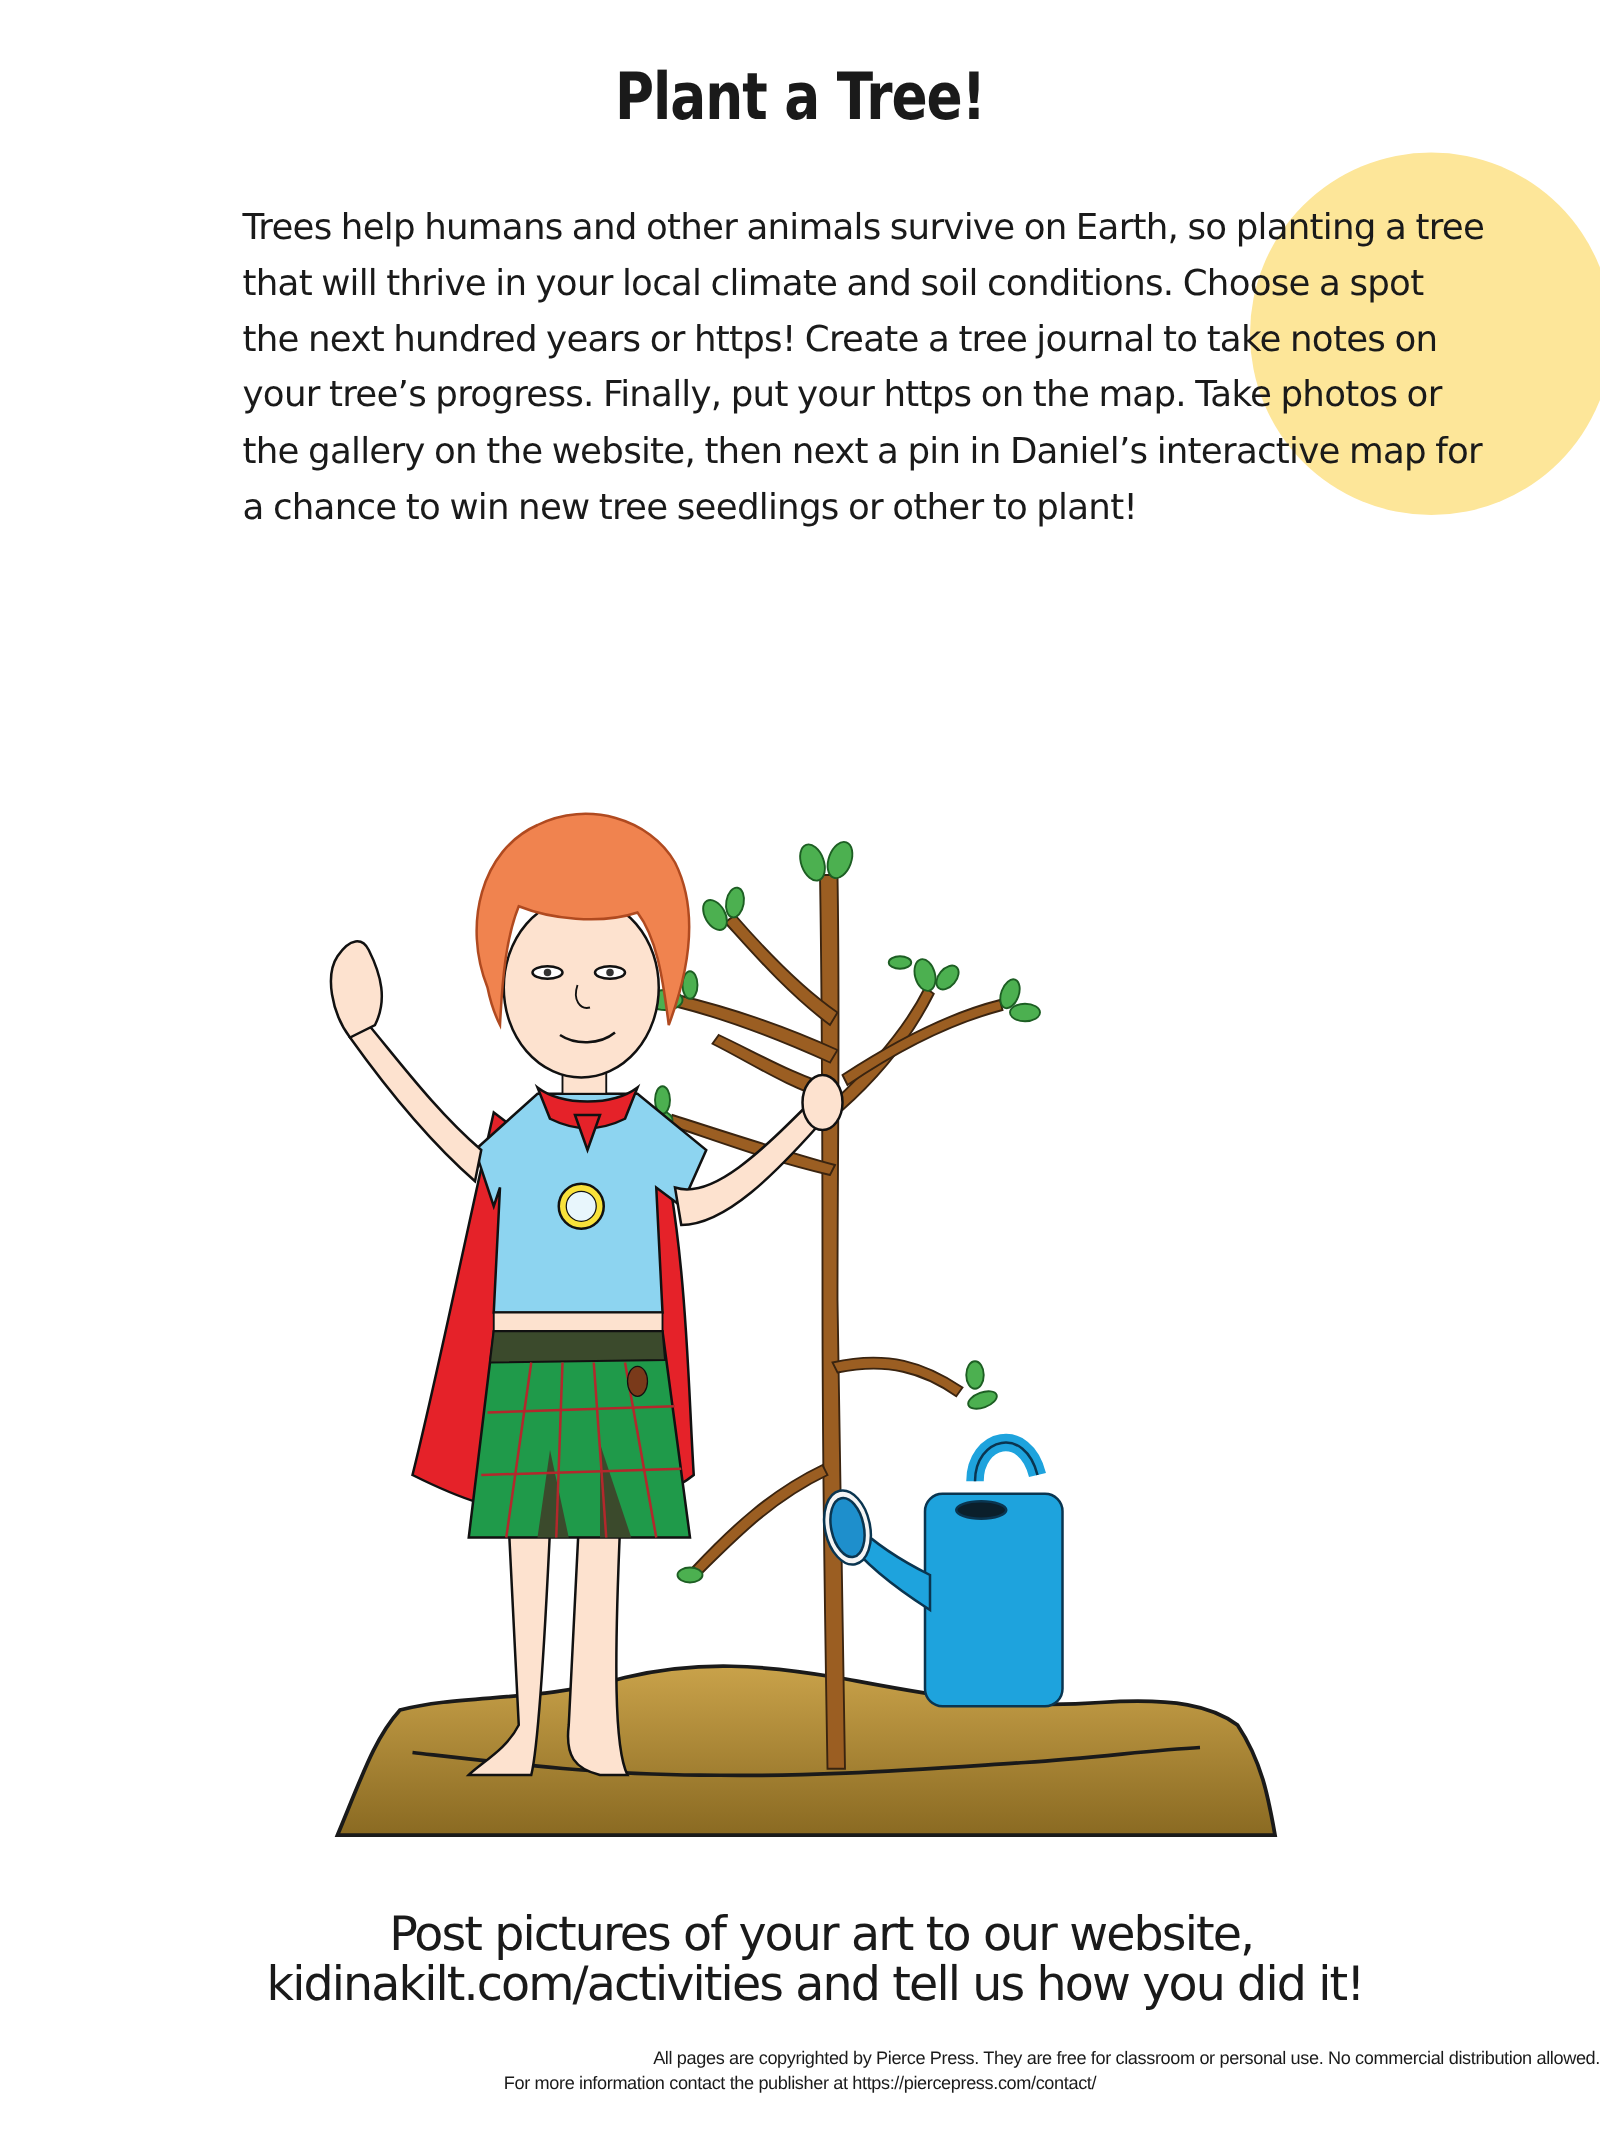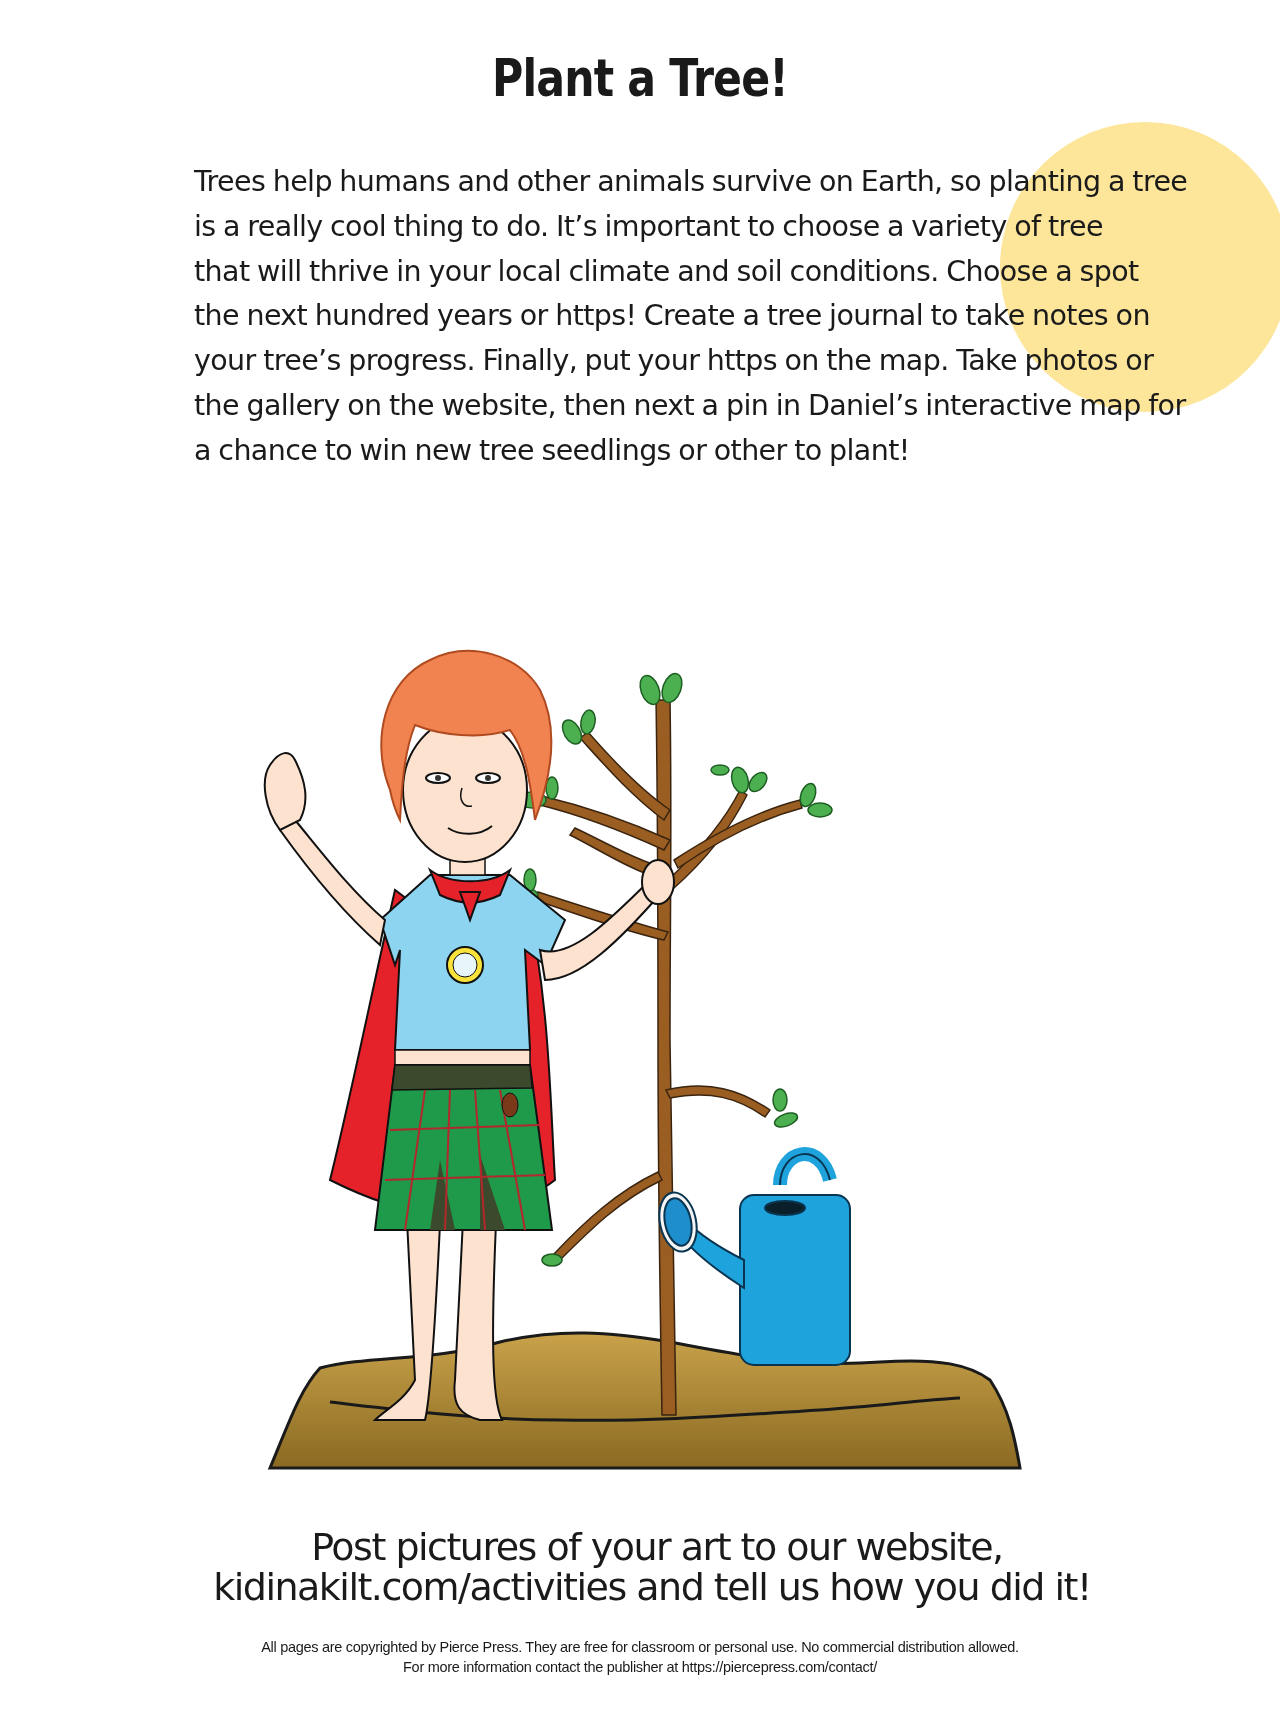--- a/index.html
+++ b/index.html
@@ -37,33 +37,32 @@
       font-family: "DejaVu Sans", sans-serif; letter-spacing: -1.5px;
     }
     .cta1 { top: 1528px; margin-left: 17px; }
     .cta2 { top: 1568px; padding-left: 12px; }
     .legal {
       position: absolute; left: 0; width: 1280px; text-align: center;
       font-size: 14.5px; line-height: 1; z-index: 1;
       font-family: "Liberation Sans Narrow", "Liberation Sans", sans-serif;
       letter-spacing: -0.3px;
     }
-    .legal1 { top: 1640px; }
+    .legal1 { top: 1640px; text-align: right; }
     .legal2 { top: 1660px; }
   </style>
 </head>
 <body>
 
 <div class="sun"></div>
 
 <h1 class="title" style="margin:0;">Plant a Tree!</h1>
 
 <div class="intro">
   <span class="line">Trees help humans and other animals survive on Earth, so planting a tree</span>
-  <span class="line">is a really cool thing to do. It’s important to choose a variety of tree</span>
   <span class="line">that will thrive in your local climate and soil conditions. Choose a spot</span>
   <span class="line">the next hundred years or https! Create a tree journal to take notes on</span>
   <span class="line">your tree’s progress. Finally, put your https on the map. Take photos or</span>
   <span class="line">the gallery on the website, then next a pin in Daniel’s interactive map for</span>
   <span class="line">a chance to win new tree seedlings or other to plant!</span>
 </div>
 
 <div class="illustration">
   <svg width="900" height="860" viewBox="0 0 900 860" xmlns="http://www.w3.org/2000/svg">
 

